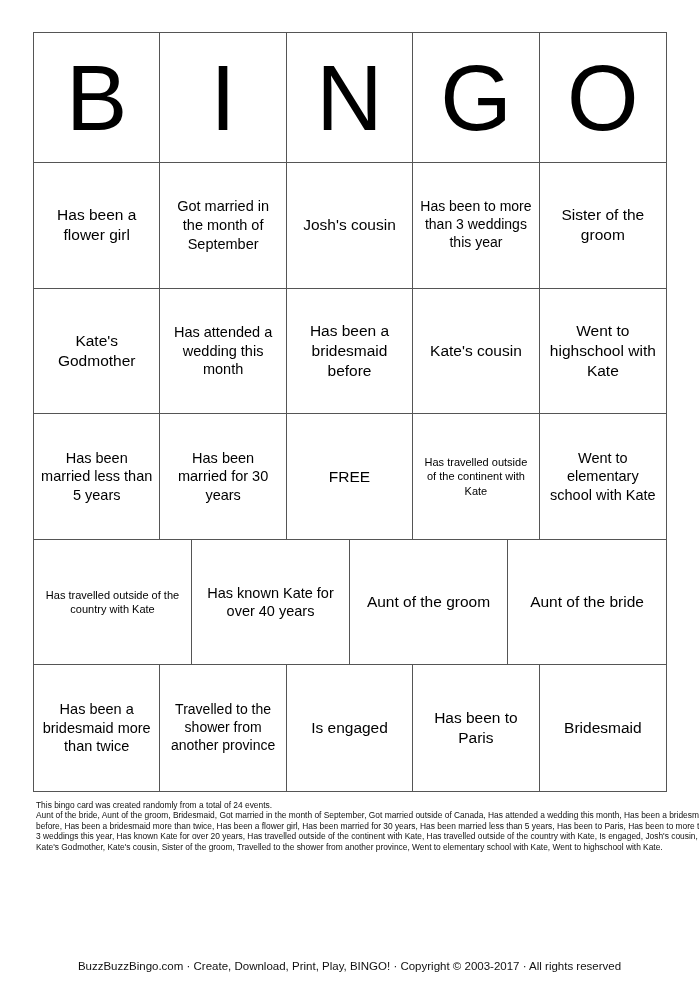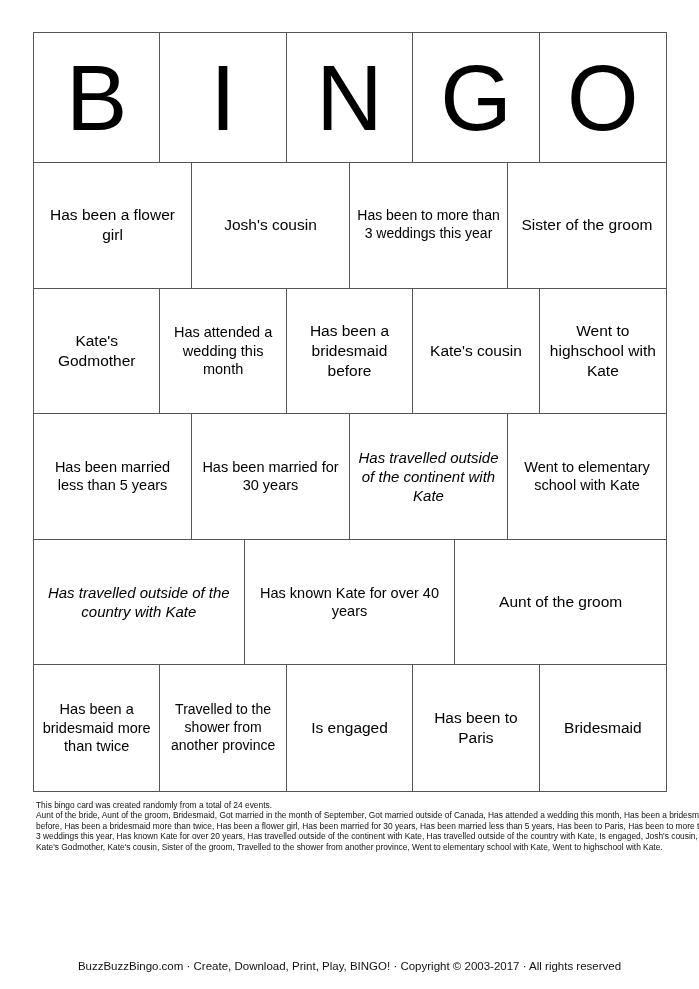--- a/index.html
+++ b/index.html
@@ -67,21 +67,21 @@
     padding: 2px 6px;
     line-height: 1.28;
   }
   .grid-cell:last-child { border-right: none; }
 
   .grid-cell .cell-text { display: block; width: 100%; }
 
   
   .sz-lg  { font-size: 15.5px; }
   .sz-md  { font-size: 14.5px; }
-  .sz-sm  { font-size: 15px; font-style: italic; }
+  .sz-sm  { font-size: 11px; }
   .sz-xs  { font-size: 14px; }
 
   
   #fine-print {
     position: absolute;
     left: 8px;
     top: 800px;
     width: 684px;
     font-size: 8.4px;
     line-height: 10.4px;
@@ -122,20 +122,23 @@
     </div>
     <div class="header-cell">
       <span>O</span>
     </div>
   </div>
 
   <div class="grid-row">
     <div class="grid-cell sz-lg">
       <span class="cell-text">Has been a flower girl</span>
     </div>
+    <div class="grid-cell sz-md">
+      <span class="cell-text">Got married in the month of September</span>
+    </div>
     <div class="grid-cell sz-lg">
       <span class="cell-text">Josh's cousin</span>
     </div>
     <div class="grid-cell sz-xs">
       <span class="cell-text">Has been to more than 3 weddings this year</span>
     </div>
     <div class="grid-cell sz-lg">
       <span class="cell-text">Sister of the groom</span>
     </div>
   </div>
@@ -158,37 +161,43 @@
     </div>
   </div>
 
   <div class="grid-row">
     <div class="grid-cell sz-md">
       <span class="cell-text">Has been married less than 5 years</span>
     </div>
     <div class="grid-cell sz-md">
       <span class="cell-text">Has been married for 30 years</span>
     </div>
+    <div class="grid-cell sz-lg">
+      <span class="cell-text">FREE</span>
+    </div>
     <div class="grid-cell sz-sm">
       <span class="cell-text">Has travelled outside of the continent with Kate</span>
     </div>
     <div class="grid-cell sz-md">
       <span class="cell-text">Went to elementary school with Kate</span>
     </div>
   </div>
 
   <div class="grid-row">
     <div class="grid-cell sz-sm">
       <span class="cell-text">Has travelled outside of the country with Kate</span>
     </div>
     <div class="grid-cell sz-md">
       <span class="cell-text">Has known Kate for over 40 years</span>
     </div>
     <div class="grid-cell sz-lg">
       <span class="cell-text">Aunt of the groom</span>
+    </div>
+    <div class="grid-cell sz-lg">
+      <span class="cell-text">Aunt of the bride</span>
     </div>
   </div>
 
   <div class="grid-row">
     <div class="grid-cell sz-md">
       <span class="cell-text">Has been a bridesmaid more than twice</span>
     </div>
     <div class="grid-cell sz-xs">
       <span class="cell-text">Travelled to the shower from another province</span>
     </div>

